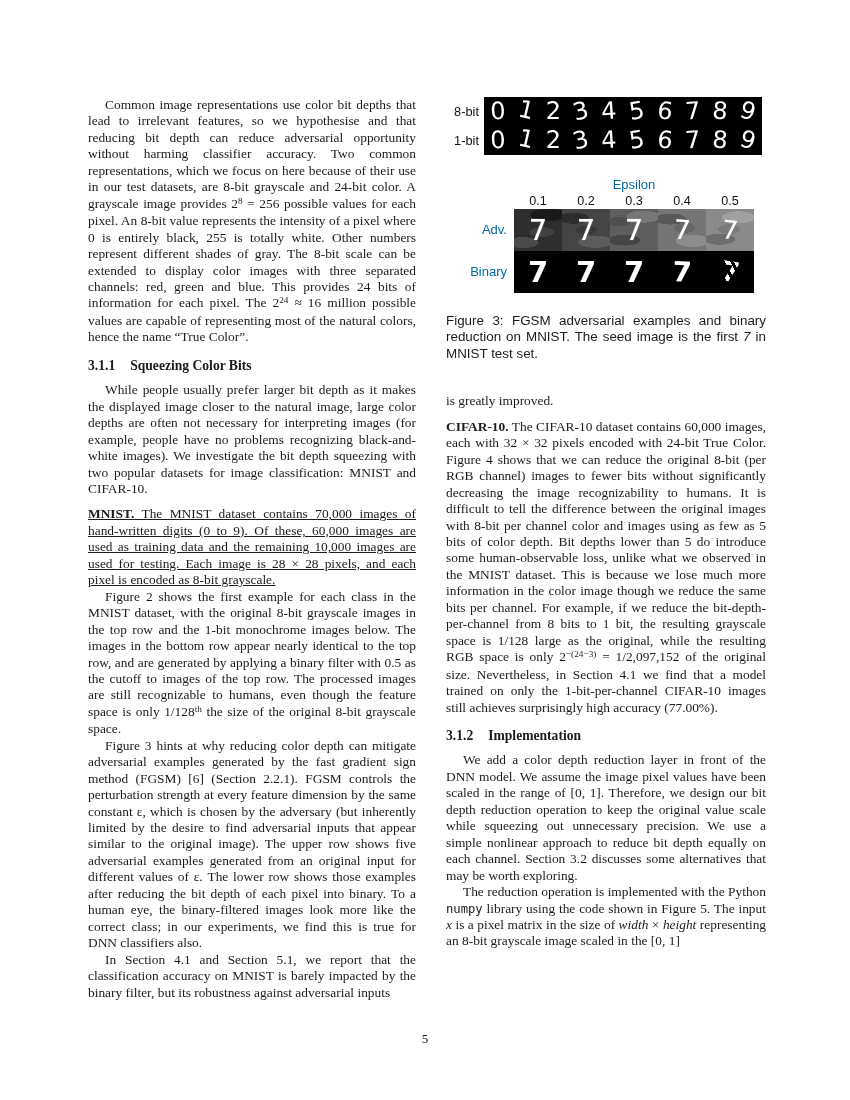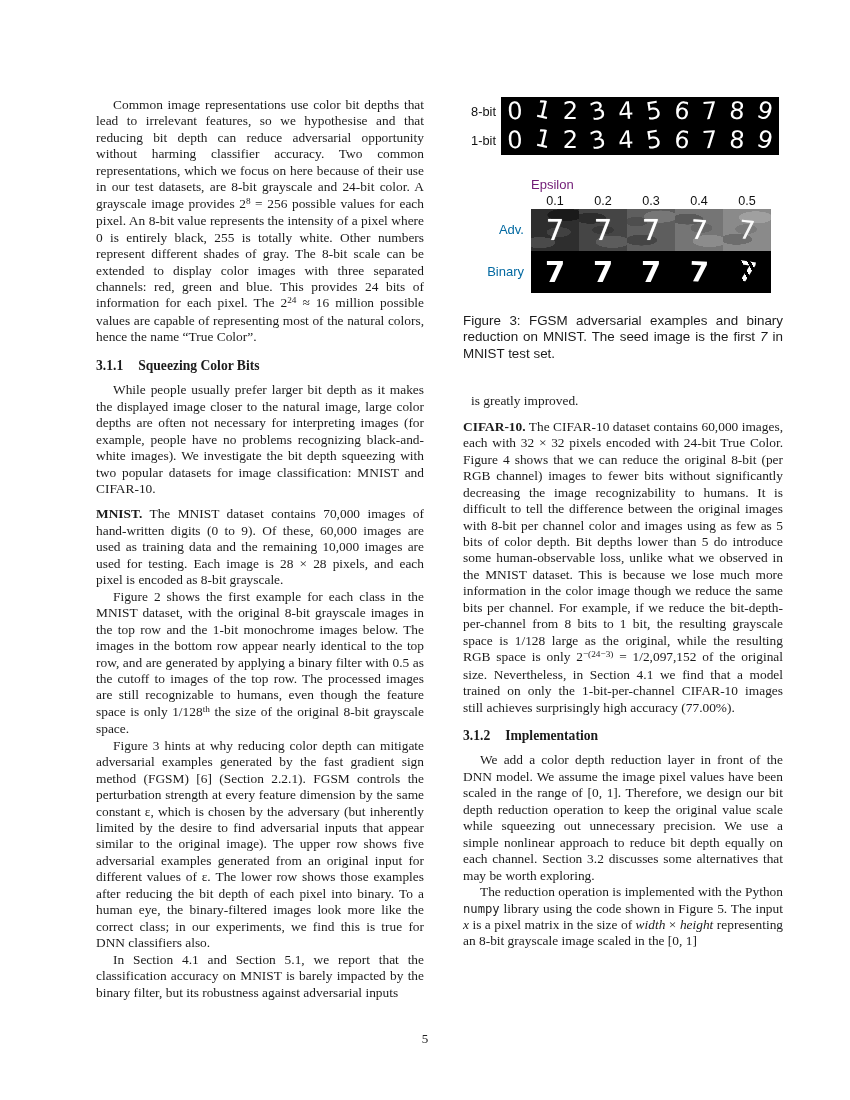--- a/index.html
+++ b/index.html
@@ -3,25 +3,25 @@
 <meta charset="utf-8">
 <style>
   * { margin:0; padding:0; box-sizing:border-box; }
   html,body { background:#ffffff; }
   .page {
     position:relative; width:850px; height:1100px; background:#ffffff;
     font-family:"Liberation Serif","DejaVu Serif",serif;
     color:#1b1b1b; overflow:hidden;
   }
   .col { position:absolute; top:97px; font-size:13.4px; line-height:16.45px; text-align:justify; }
-  .col-left  { left:96px;  width:328px; }
-  .col-right { left:463px; width:320px; }
+  .col-left  { left:88px;  width:328px; }
+  .col-right { left:446px; width:320px; }
   .para { text-align:justify; }
   .para.indent { text-indent:17px; }
-  .lead-para { margin-top:9px; }
+  .lead-para { margin-top:9px;text-decoration:underline; }
   .lead { font-weight:bold; }
   .subsec {
     font-size:13.6px; font-weight:bold; margin:12px 0 8px 0; text-align:left;
   }
   .subsec .secnum { margin-right:15px; }
   .seg-sup { font-size:69%; position:relative; top:-0.45em; }
   .seg-italic { font-style:italic; }
   .seg-mono { font-family:"DejaVu Sans Mono","Liberation Mono",monospace; font-size:91%;margin-top:24px; }
 
   
@@ -46,21 +46,21 @@
   .digit-row .digit-cell:nth-child(7)  { transform:rotate(7deg); }
   .digit-row .digit-cell:nth-child(8)  { transform:rotate(-4deg); }
   .digit-row .digit-cell:nth-child(9)  { transform:rotate(5deg); }
   .digit-row .digit-cell:nth-child(10) { transform:rotate(15deg); }
 
   .fig-caption { margin-top:12px; text-align:justify; }
 
   
   .fig3 { margin-top:22px; font-family:"Liberation Sans","DejaVu Sans",sans-serif; }
   .fig3-head { margin-left:68px; width:240px; }
-  .fig3-title { font-size:13px; color:#701a75; line-height:16px;margin-top:20px; }
+  .fig3-title { text-align:center; font-size:13px; color:#0369a1; line-height:16px;margin-top:20px; }
   .fig3-eps { display:flex; line-height:16px; }
   .fig3-eps span { width:48px; text-align:center; font-size:12.6px; color:#111; }
   .fig3-body { display:grid; grid-template-columns:68px 240px; }
   .fig3-rowlabel {
     display:flex; align-items:center; justify-content:flex-end;
     padding-right:7px; font-size:13px; color:#0369a1;
   }
   .fig3-row { display:flex; height:42px; }
   .tile { position:relative; width:48px; height:42px; overflow:hidden; }
   .tile .seven {
@@ -92,21 +92,21 @@
   .adv-row .tile:nth-child(5) .seven { transform:rotate(6deg) scale(0.88); opacity:0.95; }
   .bin-t { background:#000; }
   .bin-row .tile:nth-child(4) .seven { transform:rotate(3deg) scale(0.95); }
   .bin-row .tile:nth-child(5) .seven {
     transform:rotate(8deg) scale(0.95);
     -webkit-mask-image:repeating-linear-gradient(55deg, #000 0 5px, transparent 5px 8px);
             mask-image:repeating-linear-gradient(55deg, #000 0 5px, transparent 5px 8px);
   }
   .fig3-caption { margin-top:20px; font-family:Liberation Sans, sans-serif; text-align:justify; }
 
-  .p-cont  { margin-top:31px;margin-left:8px; }
+  .p-cont  { margin-top:31px; }
   .p-cifar { margin-top:9px; }
   .p-impl2 { text-indent:17px; }
   .page-number {
     position:absolute; left:0; right:0; top:1031px; text-align:center;
     font-size:13px; color:#222;
   }
 </style>
 </head>
 <body>
 

